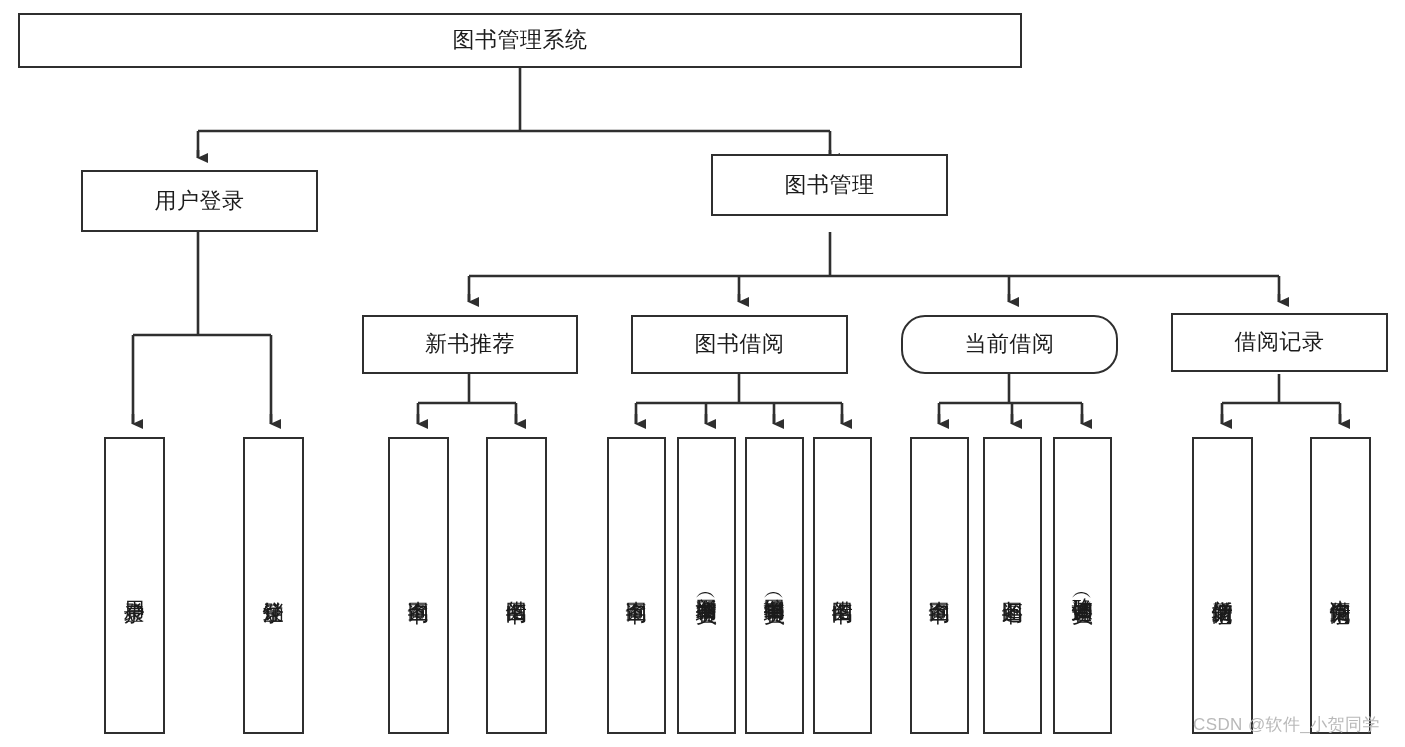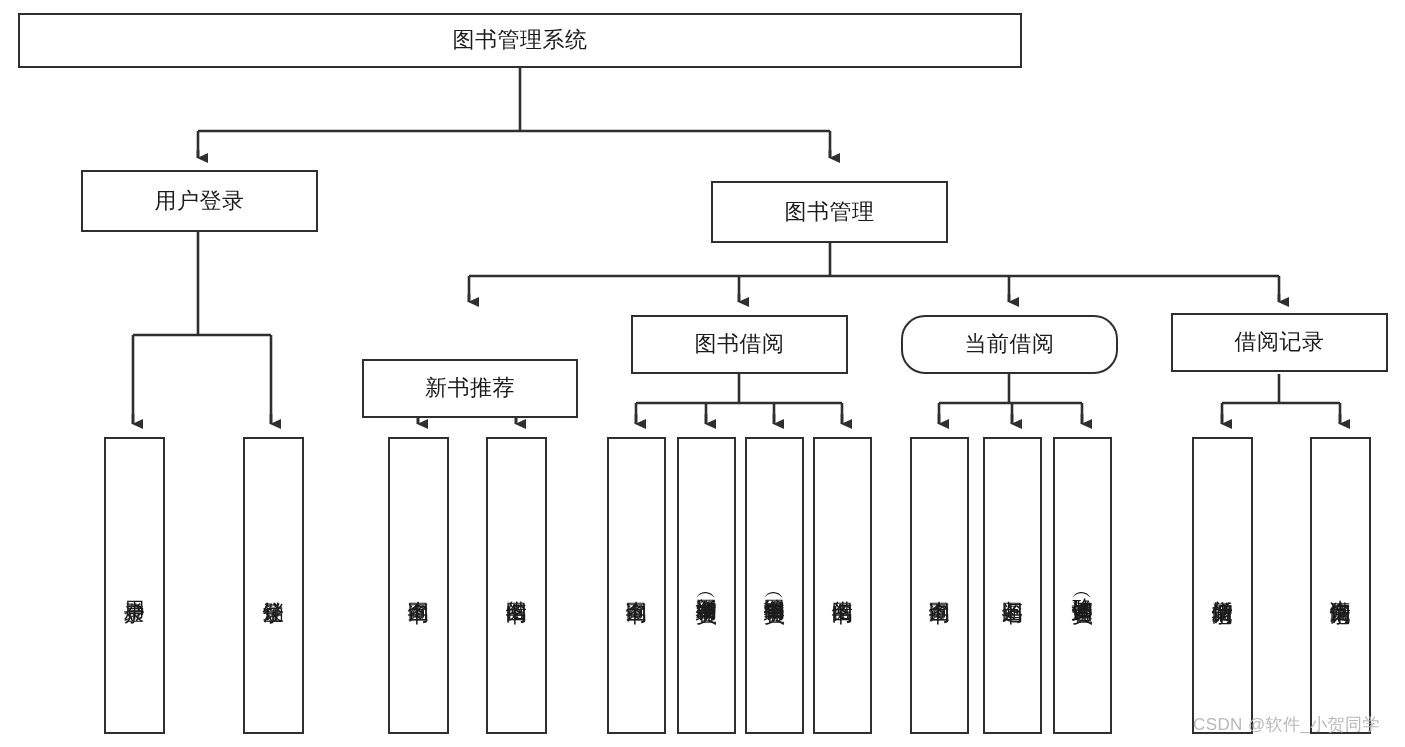--- a/index.html
+++ b/index.html
@@ -144,25 +144,25 @@
     </g>
   </svg>
 
   <div class="node-box" style="left:18px; top:13px; width:1004px; height:55px;">
     <span class="node-label-h">图书管理系统</span>
   </div>
 
   <div class="node-box" style="left:81px; top:170px; width:237px; height:62px;">
     <span class="node-label-h">用户登录</span>
   </div>
-  <div class="node-box" style="left:711px; top:181px; width:237px; height:62px;">
+  <div class="node-box" style="left:711px; top:154px; width:237px; height:62px;">
     <span class="node-label-h">图书管理</span>
   </div>
 
-  <div class="node-box" style="left:362px; top:315px; width:216px; height:59px;margin-top:44px;">
+  <div class="node-box" style="left:362px; top:315px; width:216px; height:59px;">
     <span class="node-label-h">新书推荐</span>
   </div>
   <div class="node-box" style="left:631px; top:315px; width:217px; height:59px;align-items:center;">
     <span class="node-label-h">图书借阅</span>
   </div>
   <div class="node-box" style="left:901px; top:315px; width:217px; height:59px;border-radius:24px;">
     <span class="node-label-h">当前借阅</span>
   </div>
   <div class="node-box" style="left:1171px; top:313px; width:217px; height:59px;">
     <span class="node-label-h">借阅记录</span>

